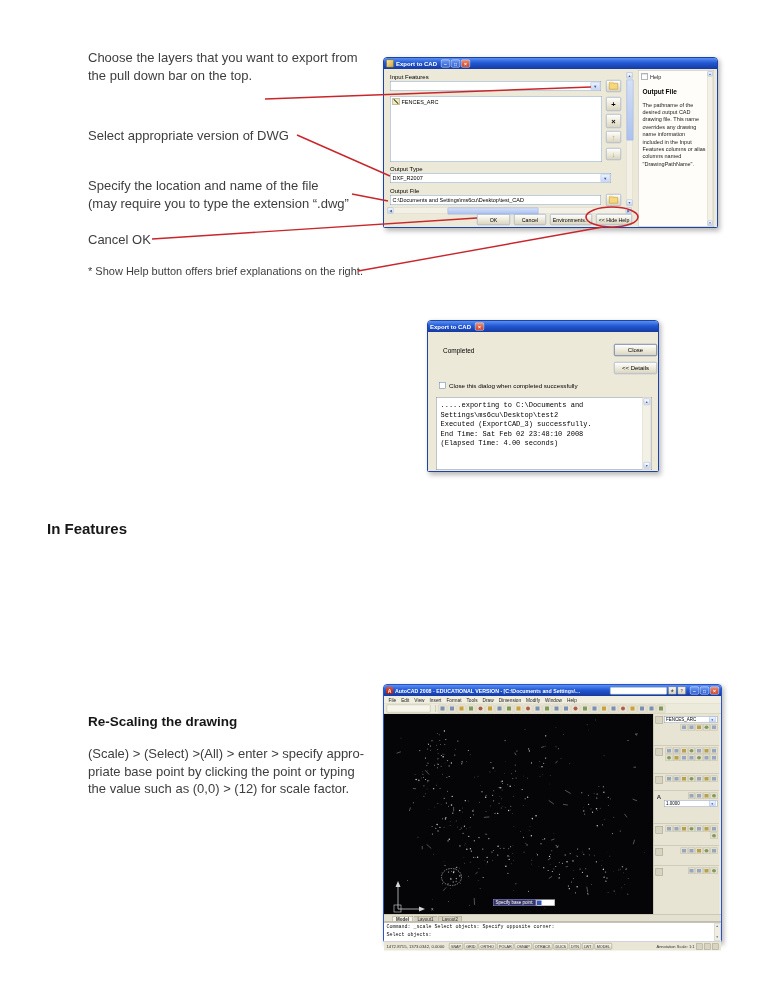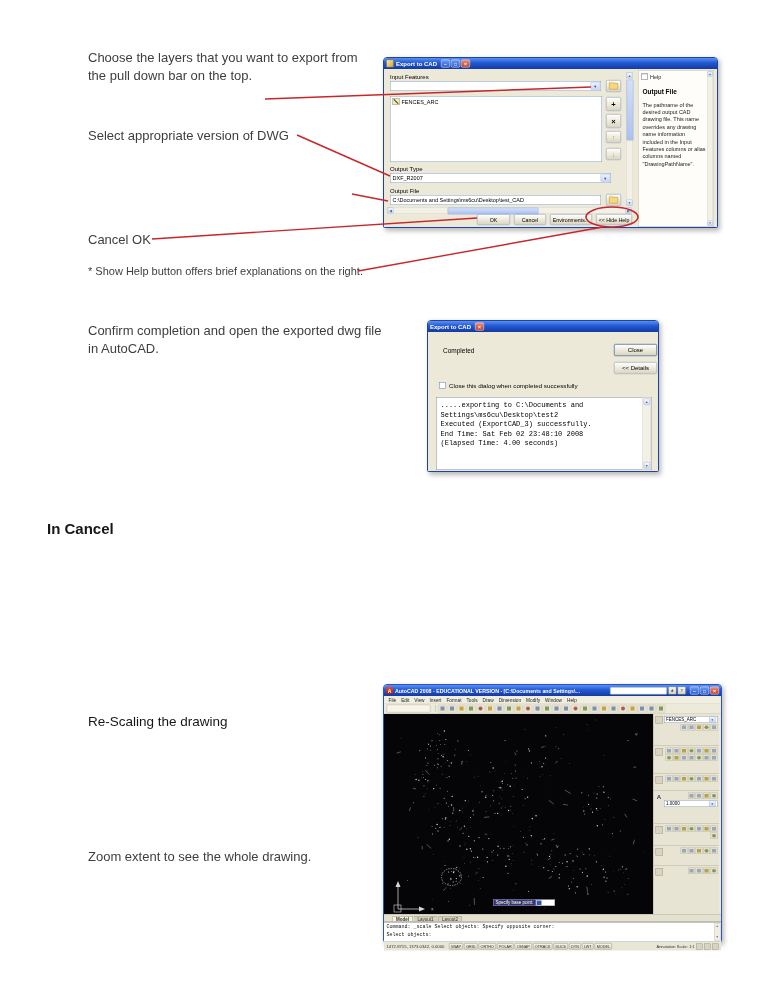--- a/index.html
+++ b/index.html
@@ -1,20 +1,20 @@
 <!DOCTYPE html>
 <html><head>
 <meta charset="utf-8">
 <style>
   html,body{margin:0;padding:0;background:#888;}
   .page{position:relative;width:765px;height:990px;background:#ffffff;font-family:"Liberation Sans",sans-serif;overflow:hidden;margin:0 auto;}
   
   .para{position:absolute;font-size:13px;line-height:1.35;color:#3e3e3e;white-space:pre-line;}
   .h1{position:absolute;font-size:15px;font-weight:bold;color:#161616;}
-  .h2{position:absolute;font-size:13.5px;font-weight:normal;color:#161616;}
+  .h2{position:absolute;font-size:13.5px;font-weight:bold;color:#161616;}
   .note{font-size:11px;}
   .redword{color:#cc2127;font-weight:bold;}
   
   .overlay{position:absolute;left:0;top:0;z-index:40;pointer-events:none;}
   .overlay line{stroke:#c8262b;stroke-width:1.4;}
   .overlay ellipse{stroke:#c8262b;stroke-width:1.6;fill:none;}
   
   .shot{position:absolute;transform:scale(.5);transform-origin:0 0;z-index:5;}
   .xpwin{position:relative;background:#ece9d8;border:2px solid #1a44a8;border-radius:8px 8px 3px 3px;box-sizing:border-box;box-shadow:4px 5px 10px rgba(0,0,0,.28);}
   .xptitle{height:22px;border-radius:6px 6px 0 0;background:linear-gradient(180deg,#5a90f2 0%,#2258d4 45%,#16399e 100%);display:flex;align-items:center;gap:4px;padding:0 4px;color:#fff;font-size:12px;font-weight:bold;}
@@ -96,27 +96,29 @@
   .tipsel{width:9px;height:9px;background:#3355bb;margin:0 1px;}
 </style>
 </head>
 <body>
 
 <div class="page">
 
   <div class="para" style="left:88px;top:127px;">Select appropriate version of DWG</div>
   <div class="para" style="left:88px;top:49px;">Choose the layers that you want to export from
 the pull down bar on the top.</div>
+  <div class="para" style="left:88px;top:177px;">Specify the location and name of the file
+(may require you to type the extension “.dwg”</div>
   <div class="para" style="left:88px;top:231px;">Cancel OK</div>
   <div class="para note" style="left:88px;top:264px;">* Show Help button offers brief explanations on the right.</div>
-  <div class="para" style="left:88px;top:322px;">Confirm completion and open the exported dwg file
-in AutoCAD.</div>
-  <div class="h1" style="left:47px;top:520px;">In Cancel</div>
+  <div class="h1" style="left:47px;top:520px;">In Features</div>
   <div class="h2" style="left:88px;top:714px;">Re-Scaling the drawing</div>
-  <div class="para" style="left:88px;top:848px;">Zoom extent to see the whole drawing.</div>
+  <div class="para" style="left:88px;top:745px;">(Scale) &gt; (Select) &gt;(All) &gt; enter &gt; specify appro-
+priate  base point by clicking the point or typing
+the value such as (0,0) &gt; (12) for scale factor.</div>
 
   <div class="shot" style="left:383px;top:57px;">
     <div class="xpwin" style="width:670px;height:342px;">
       <div class="xptitle">
         <span class="toolico"></span>
         <span class="xptitletext">Export to CAD</span>
         <span class="xpbtns">
           <span class="xpb">–</span>
           <span class="xpb">□</span>
           <span class="xpb close">×</span>

